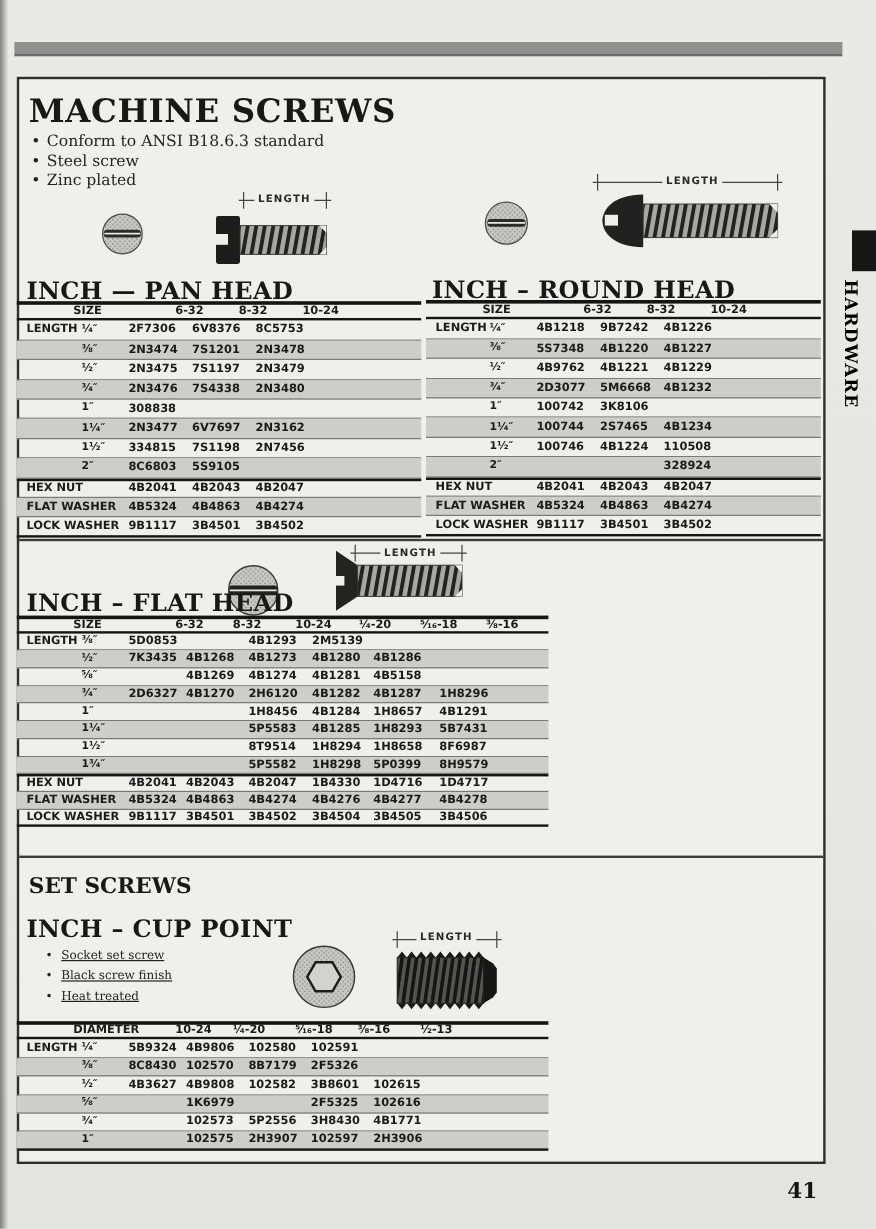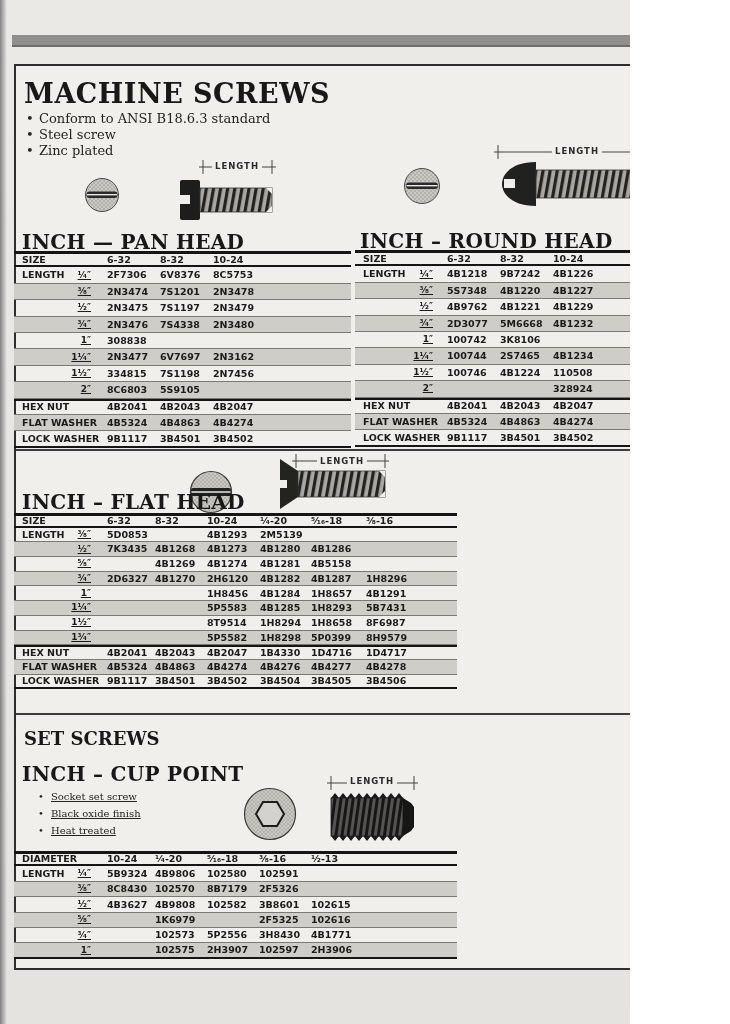--- a/index.html
+++ b/index.html
@@ -1,17 +1,17 @@
 <!DOCTYPE html>
 <html><head>
 <meta charset="utf-8">
 <style>
   * { margin:0; padding:0; box-sizing:border-box; }
   html,body { width:730px; height:1024px; }
-  .page { position:relative; width:630px; height:1024px; overflow:hidden;
+  .page { position:relative; width:730px; height:1024px; overflow:hidden;
           background:linear-gradient(180deg,#eae9e5 0%,#e7e6e2 55%,#e4e3df 100%);
           font-family:"DejaVu Sans",sans-serif; }
   .edge-left { position:absolute; left:0; top:0; width:7px; height:100%;
           background:linear-gradient(90deg,rgba(30,30,30,.5),rgba(30,30,30,0)); }
   .graybar { position:absolute; left:12px; top:35px; width:690px; height:12px; background:#908f8d;
           box-shadow:inset 0 -2px 0 rgba(0,0,0,.25); }
   .frame { position:absolute; left:14px; top:64px; width:674px; height:906px;
           background:#f0efeb; border:2px solid #2e2e2c; }
   .hdivider { position:absolute; height:2px; background:#3c3c3a; left:16px; width:670px; }
   #div1 { top:449px; } #div2 { top:713px; }
@@ -33,34 +33,34 @@
 
   
   .ptable { position:absolute; color:#1b1b19; }
   .tr { display:grid; align-items:center; border-bottom:1px solid #7a7973; }
   .tr.head  { border-top:3px solid #151513; border-bottom:2px solid #151513; }
   .tr.shade { background:#cecdc7; }
   .tr.ftop  { border-top:2px solid #151513; }
   .tr.last  { border-bottom:2px solid #151513; }
   .td { font-size:9.5px; font-weight:bold; white-space:nowrap; line-height:1; }
   .td.lbl  { padding-left:8px; }
-  .td.frac { text-align:right; padding-right:15px; font-size:9px;text-decoration:underline; }
+  .td.frac { text-align:left; padding-right:15px; font-size:9px; }
   .td.val, .td.col { padding-left:1px; }
   .span2 { grid-column:1 / span 2; }
 
   #t-pan   { left:14px;  top:251px; width:337px; }
   #t-pan .tr   { grid-template-columns:54px 38px 53px 53px 1fr; height:16.4px; }
   #t-round { left:355px; top:250px; width:329px; }
   #t-round .tr { grid-template-columns:53px 38px 53px 53px 1fr; height:16.4px; }
   #t-round .td.frac { padding-right:13px; }
   #t-flat  { left:14px;  top:513px; width:443px; }
   #t-flat .tr  { grid-template-columns:54px 38px 48px 52px 53px 51px 55px 1fr; height:14.7px; }
   #t-set   { left:14px;  top:851px; width:443px; }
   #t-set .tr   { grid-template-columns:54px 38px 48px 52px 52px 52px 1fr; height:15.4px; }
-  .ptable .tr.head { height:16px; }
+  .ptable .tr.head { height:16px;padding-left:39px; }
   .ptable .tr.foot { height:15.3px; }
 
   
   .draw { position:absolute; }
   .dimlabel { position:absolute; transform:translateX(-50%); font-size:8.5px; font-weight:bold;
               letter-spacing:1px; color:#2a2a28; background:#f0efeb; padding:0 3px; }
 
   
   .tab-square { position:absolute; left:710px; top:192px; width:20px; height:34px; background:#161614; }
   .tab-label  { position:absolute; left:697px; top:233px; width:20px; height:110px;
@@ -442,21 +442,21 @@
         <div class="td val">3B4504</div>
         <div class="td val">3B4505</div>
         <div class="td val">3B4506</div>
       </div>
     </div>
 
   <div class="h1" id="ss-title">SET SCREWS</div>
   <div class="h2" id="ss-sub">INCH – CUP POINT</div>
   <ul class="bullets" id="ss-bullets">
     <li>Socket set screw</li>
-    <li>Black oxide finish</li>
+    <li>Black screw finish</li>
     <li>Heat treated</li>
   </ul>
 
   <svg class="draw" style="left:241px;top:785px" width="58" height="58">
     <circle cx="29" cy="29" r="25.5" fill="url(#stip)" stroke="#3a3a36" stroke-width="1.2"></circle>
     <polygon points="43,29 36,41.1 22,41.1 15,29 22,16.9 36,16.9" fill="#d3d2cd" stroke="#1c1c1a" stroke-width="2"></polygon>
   </svg>
   <svg class="draw" style="left:325px;top:773px" width="96" height="72">
     <line x1="2" y1="10" x2="93" y2="10" stroke="#44443f" stroke-width="1"></line>
     <line x1="6" y1="3" x2="6" y2="17" stroke="#44443f" stroke-width="1"></line>

